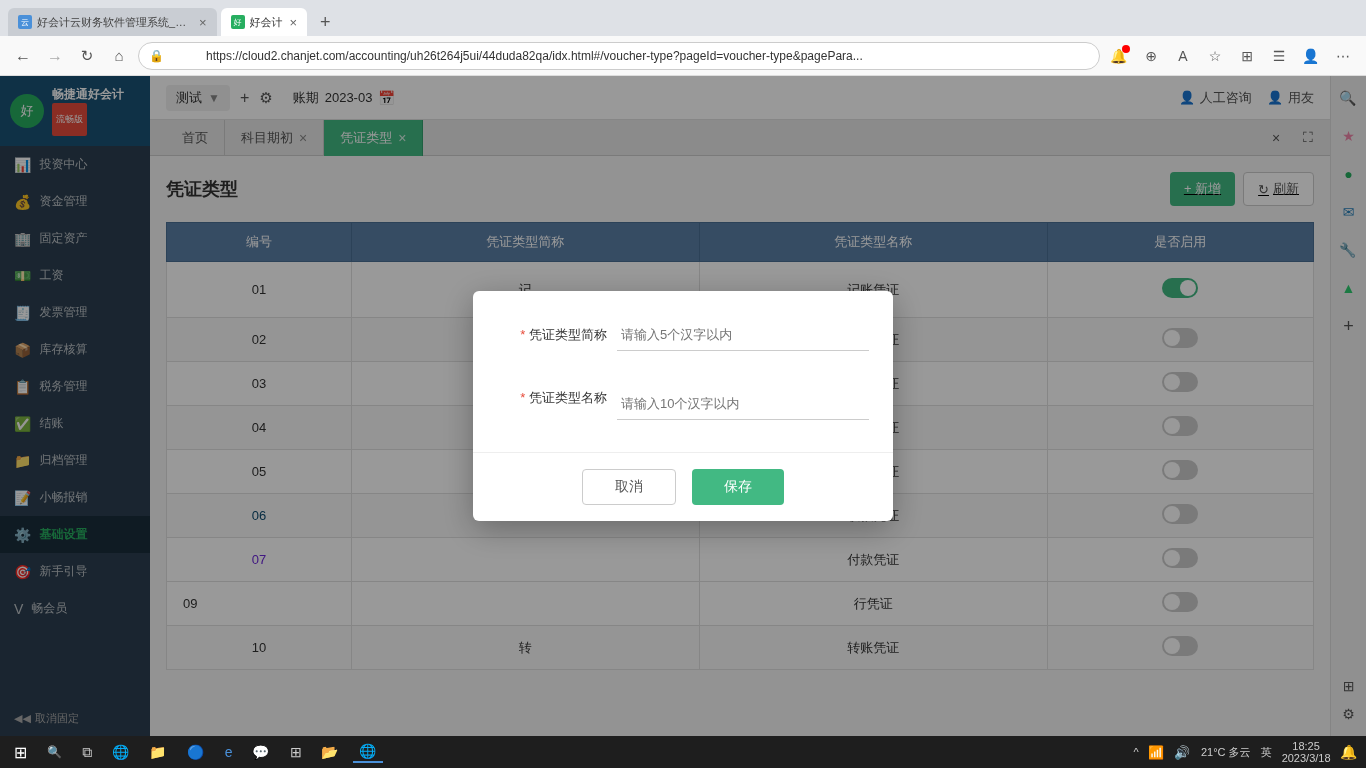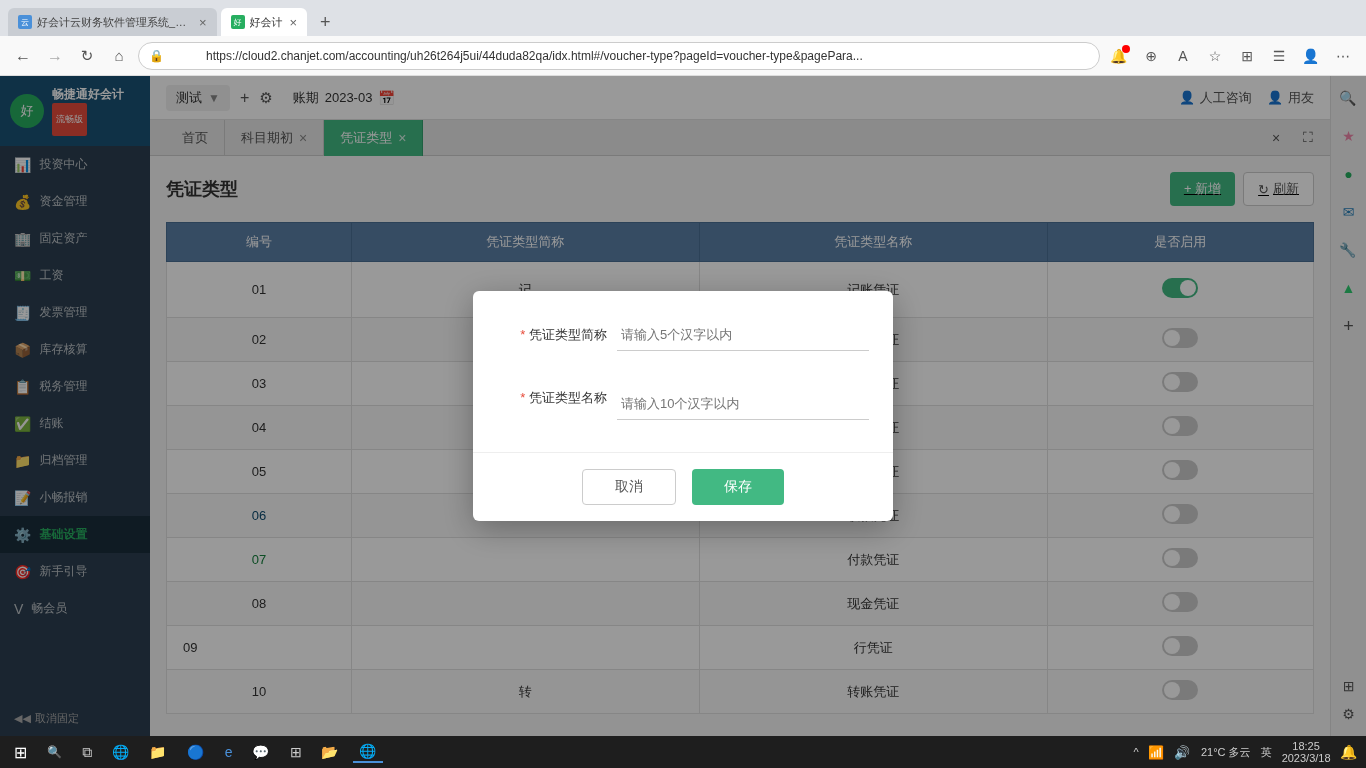--- a/index.html
+++ b/index.html
@@ -222,31 +222,23 @@
             </tr>
             <tr style="background: rgb(249, 249, 249);">
               <td style="padding: 10px 16px; text-align: center; border: 1px solid rgb(224, 224, 224); font-size: 13px; color: #0c4a6e;">06</td>
               <td style="padding: 10px 16px; text-align: center; border: 1px solid rgb(224, 224, 224); font-size: 13px; color: rgb(51, 51, 51);"></td>
               <td style="padding: 10px 16px; text-align: center; border: 1px solid rgb(224, 224, 224); font-size: 13px; color: rgb(51, 51, 51);">收款凭证</td>
               <td style="padding: 10px 16px; text-align: center; border: 1px solid rgb(224, 224, 224);"><div style="width: 36px; height: 20px; border-radius: 10px; position: relative; cursor: pointer; display: inline-flex; align-items: center; background: rgb(204, 204, 204);">
                   <div style="width: 16px; height: 16px; border-radius: 50%; background: white; position: absolute; top: 2px; left: 2px;"></div>
                 </div></td>
             </tr>
             <tr style="background: white;">
-              <td style="padding: 10px 16px; text-align: center; border: 1px solid rgb(224, 224, 224); font-size: 13px; color: #15803d;">07</td>
+              <td style="padding: 10px 16px; text-align: center; border: 1px solid rgb(224, 224, 224); font-size: 13px; color: #6d28d9;">07</td>
               <td style="padding: 10px 16px; text-align: center; border: 1px solid rgb(224, 224, 224); font-size: 13px; color: rgb(51, 51, 51);"></td>
               <td style="padding: 10px 16px; text-align: center; border: 1px solid rgb(224, 224, 224); font-size: 13px; color: rgb(51, 51, 51);">付款凭证</td>
-              <td style="padding: 10px 16px; text-align: center; border: 1px solid rgb(224, 224, 224);"><div style="width: 36px; height: 20px; border-radius: 10px; position: relative; cursor: pointer; display: inline-flex; align-items: center; background: rgb(204, 204, 204);">
-                  <div style="width: 16px; height: 16px; border-radius: 50%; background: white; position: absolute; top: 2px; left: 2px;"></div>
-                </div></td>
-            </tr>
-            <tr style="background: rgb(249, 249, 249);">
-              <td style="padding: 10px 16px; text-align: center; border: 1px solid rgb(224, 224, 224); font-size: 13px; color: rgb(51, 51, 51);">08</td>
-              <td style="padding: 10px 16px; text-align: center; border: 1px solid rgb(224, 224, 224); font-size: 13px; color: rgb(51, 51, 51);"></td>
-              <td style="padding: 10px 16px; text-align: center; border: 1px solid rgb(224, 224, 224); font-size: 13px; color: rgb(51, 51, 51);">现金凭证</td>
               <td style="padding: 10px 16px; text-align: center; border: 1px solid rgb(224, 224, 224);"><div style="width: 36px; height: 20px; border-radius: 10px; position: relative; cursor: pointer; display: inline-flex; align-items: center; background: rgb(204, 204, 204);">
                   <div style="width: 16px; height: 16px; border-radius: 50%; background: white; position: absolute; top: 2px; left: 2px;"></div>
                 </div></td>
             </tr>
             <tr style="background: white;">
               <td style="padding: 10px 16px; text-align: left; border: 1px solid rgb(224, 224, 224); font-size: 13px; color: rgb(51, 51, 51);">09</td>
               <td style="padding: 10px 16px; text-align: center; border: 1px solid rgb(224, 224, 224); font-size: 13px; color: rgb(51, 51, 51);"></td>
               <td style="padding: 10px 16px; text-align: center; border: 1px solid rgb(224, 224, 224); font-size: 13px; color: rgb(51, 51, 51);">行凭证</td>
               <td style="padding: 10px 16px; text-align: center; border: 1px solid rgb(224, 224, 224);"><div style="width: 36px; height: 20px; border-radius: 10px; position: relative; cursor: pointer; display: inline-flex; align-items: center; background: rgb(204, 204, 204);">
                   <div style="width: 16px; height: 16px; border-radius: 50%; background: white; position: absolute; top: 2px; left: 2px;"></div>

